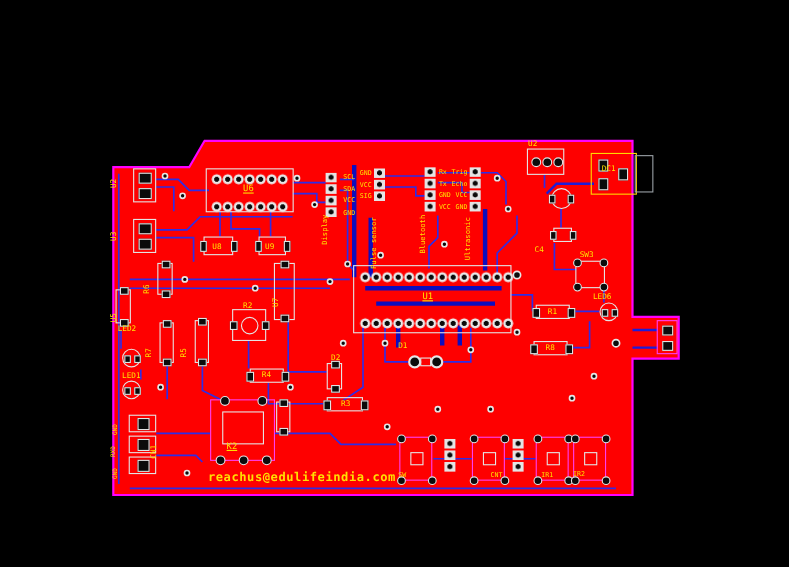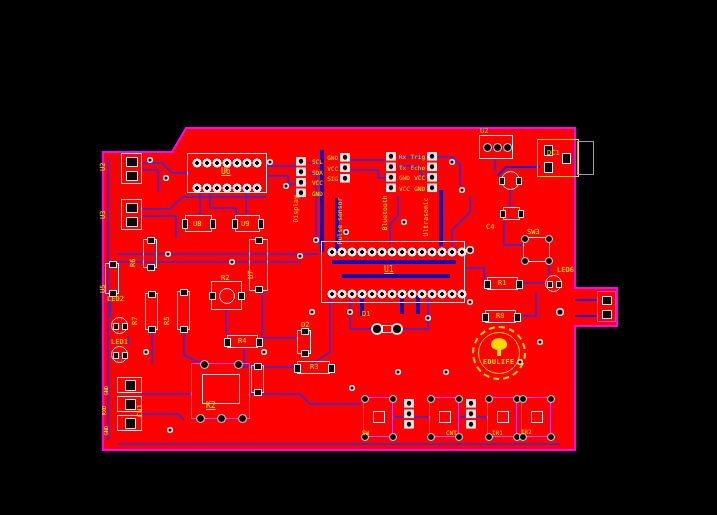--- a/index.html
+++ b/index.html
@@ -256,40 +256,33 @@
     <div class="pad rd" style="left:-3px;top:35px;width:8px;height:8px"></div>
     <div class="pad rd" style="left:25px;top:35px;width:8px;height:8px"></div>
     <div class="comp ow" style="left:9px;top:13px;width:12px;height:12px"></div>
   </div>
 
   <div class="comp om" style="left:597px;top:291px;width:19px;height:31px">
     <div class="pad" style="left:4px;top:4px;width:10px;height:9px"></div>
     <div class="pad" style="left:4px;top:18px;width:10px;height:9px"></div>
   </div>
 
-  <div class="comp" style="left:470px;top:325px;width:62px;height:56px">
-    <div style="position:absolute;left:2px;top:1px;width:54px;height:54px;border:2px dashed #ffd900;border-radius:50%;box-sizing:border-box"></div>
-    <div style="position:absolute;left:8px;top:7px;width:42px;height:42px;border:1.5px solid #ffd900;border-radius:50%;box-sizing:border-box"></div>
-    <div style="position:absolute;left:21px;top:13px;width:16px;height:12px;background:#ffd900;border-radius:60% 60% 50% 50%"></div>
-    <div style="position:absolute;left:27px;top:24px;width:4px;height:7px;background:#ffd900"></div>
-    <div class="lbl" style="left:13px;top:34px;font-size:6.5px;letter-spacing:0.6px;font-weight:bold">EDULIFE</div>
-  </div>
 
   <div class="lbl rot" style="left:107px;top:164px">U2</div>
   <div class="lbl rot" style="left:107px;top:212px">U3</div>
   <div class="lbl big" style="left:221px;top:168px">U6</div>
   <div class="lbl rot" style="left:299px;top:216px;font-size:6.5px">Display</div>
   <div class="lbl rot" style="left:343px;top:238px;font-size:6.5px">Pulse sensor</div>
   <div class="lbl rot" style="left:388px;top:224px;font-size:6.5px">Bluetooth</div>
   <div class="lbl rot" style="left:429px;top:230px;font-size:6.5px">Ultrasonic</div>
   <div class="lbl" style="left:480px;top:128px">U2</div>
   <div class="lbl" style="left:547px;top:150px">DC1</div>
   <div class="lbl" style="left:486px;top:224px">C4</div>
   <div class="lbl" style="left:527px;top:229px">SW3</div>
-  <div class="lbl" style="left:557px;top:267px">LED6</div>
+  <div class="lbl" style="left:539px;top:267px">LED6</div>
   <div class="lbl" style="left:498px;top:280px">R1</div>
   <div class="lbl" style="left:496px;top:313px">R8</div>
   <div class="lbl big" style="left:384px;top:266px">U1</div>
   <div class="lbl" style="left:193px;top:221px">U8</div>
   <div class="lbl" style="left:241px;top:221px">U9</div>
   <div class="lbl rot" style="left:255px;top:272px">U7</div>
   <div class="lbl rot" style="left:107px;top:286px">U5</div>
   <div class="lbl" style="left:221px;top:275px">R2</div>
   <div class="lbl rot" style="left:137px;top:260px">R6</div>
   <div class="lbl rot" style="left:139px;top:318px">R7</div>
@@ -328,14 +321,15 @@
     <span>Trig</span>
     <span>Echo</span>
     <span>VCC</span>
     <span>GND</span>
   </div>
 
   <div class="lbl rot" style="left:109px;top:390px;font-size:5.5px">GND</div>
   <div class="lbl rot" style="left:107px;top:410px;font-size:5.5px">RXD</div>
   <div class="lbl rot" style="left:109px;top:430px;font-size:5.5px">GND</div>
 
+  <div class="email" style="left:189px;top:427px">reachus@edulifeindia.com</div>
 
 </div>
 
 </body></html>

